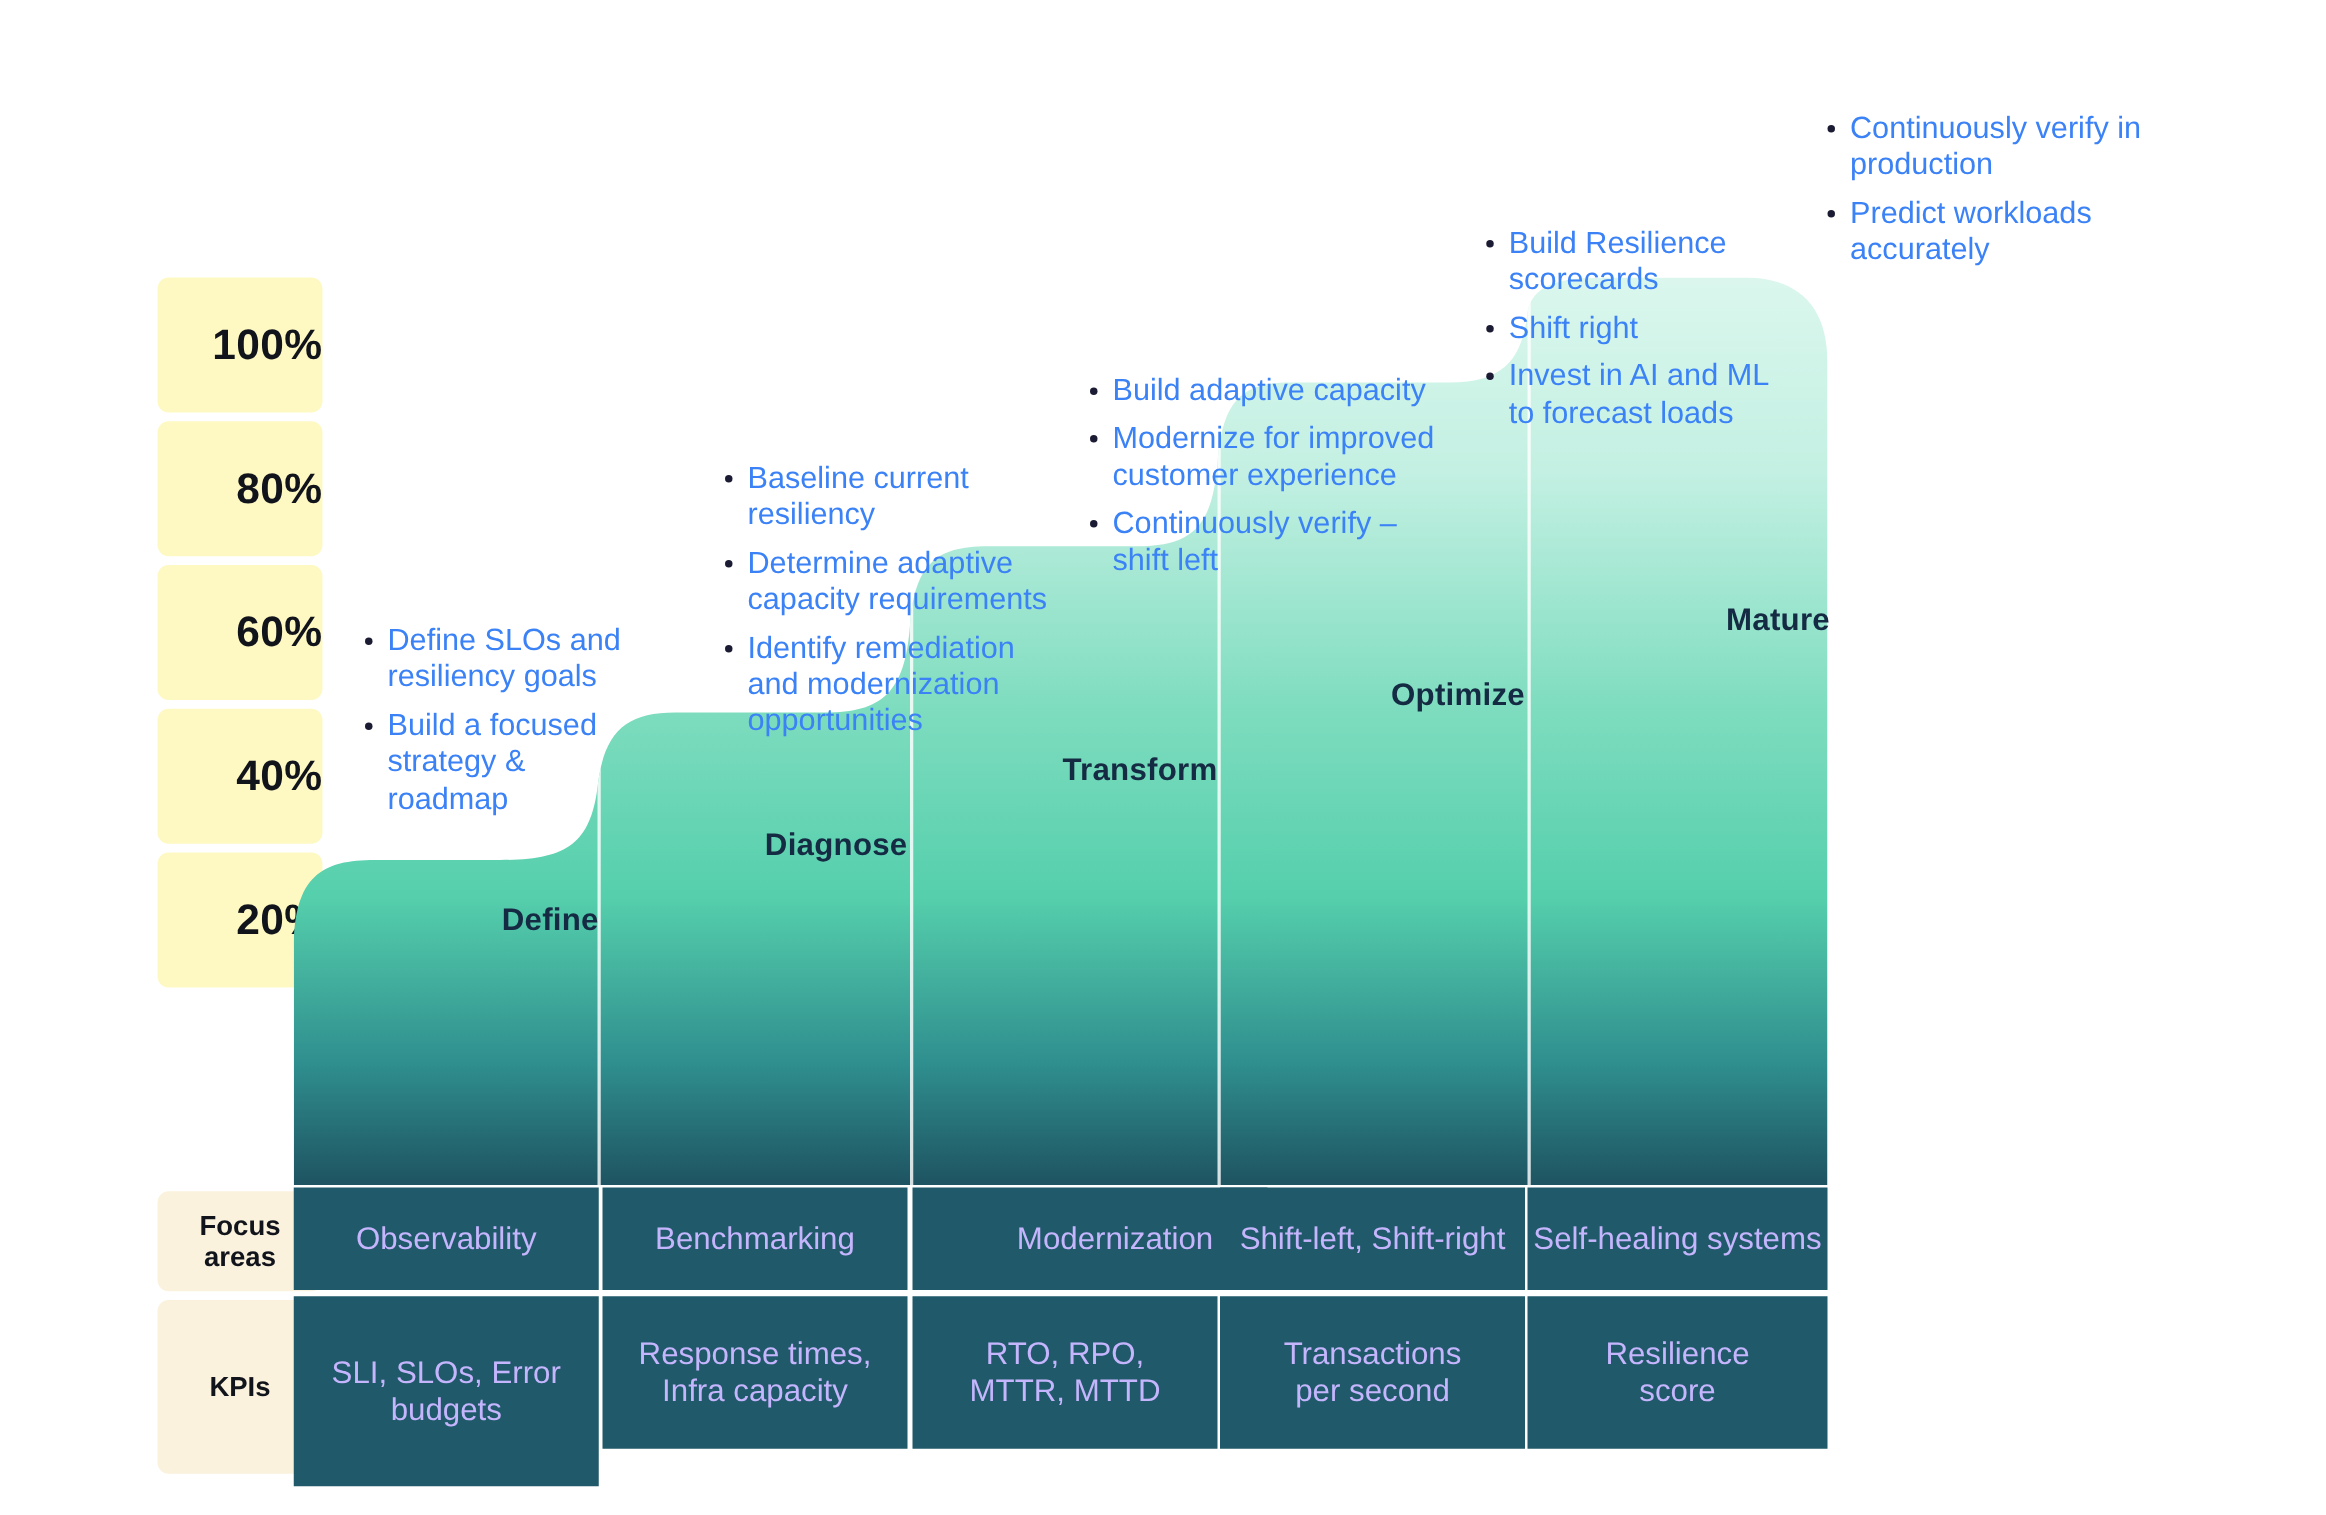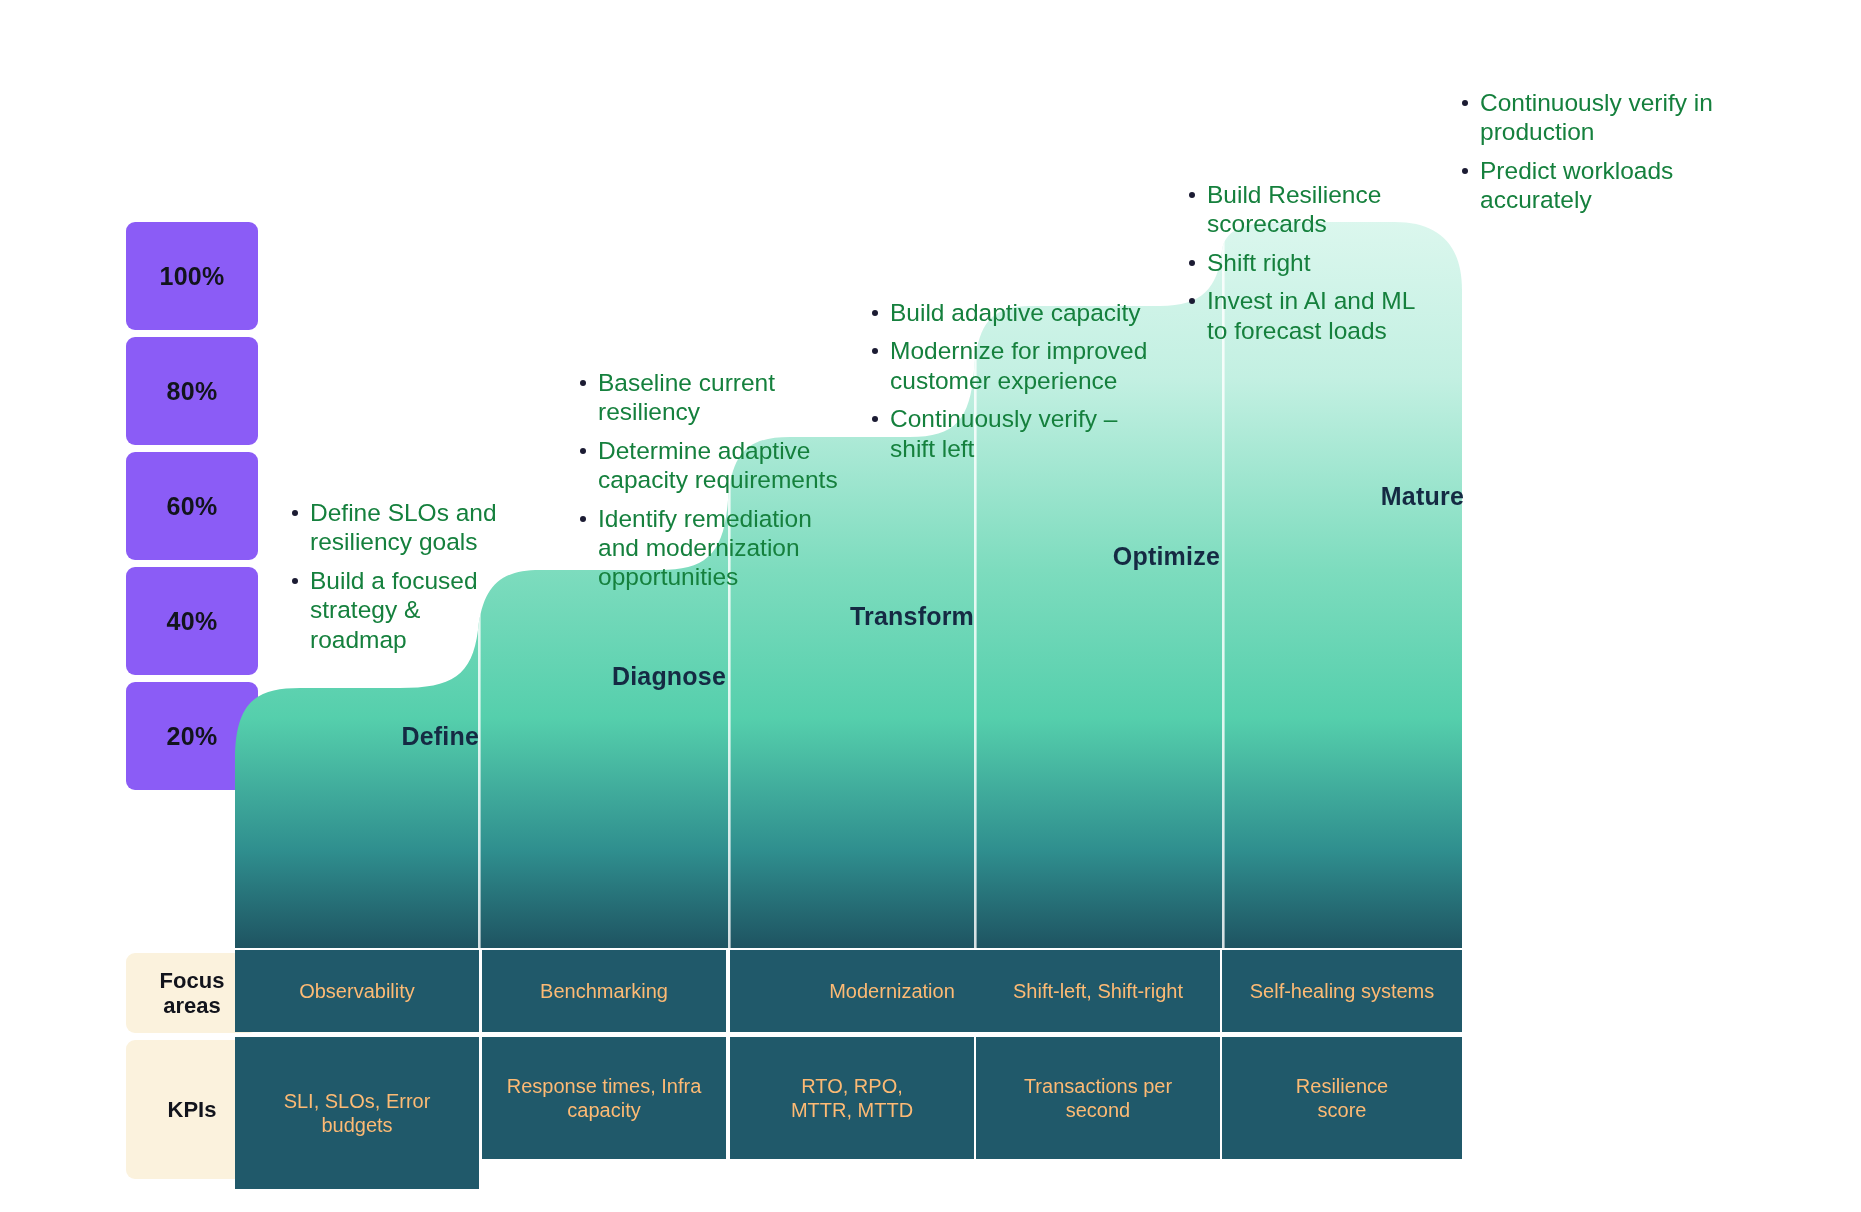--- a/index.html
+++ b/index.html
@@ -10,47 +10,47 @@
   }
   #stage{position:absolute;left:0;top:0;width:1861px;height:1212px;}
 
   
   .axis-box{
     position:absolute;left:126px;width:132px;
     border-radius:9px;
     display:flex;align-items:center;justify-content:center;
     text-align:center;line-height:1.14;
   }
-  .axis-pct{background:#8b5cf6;color:#12141c;font-weight:bold;font-size:25px;letter-spacing:.3px;}
+  .axis-pct{background:#fef9c3;color:#12141c;font-weight:bold;font-size:34px;letter-spacing:.3px;justify-content:flex-end;}
   .axis-row{background:#fbf2dd;color:#12141c;font-weight:bold;font-size:22px;}
 
   
   .chart-svg{position:absolute;left:0;top:0;}
   .step-label{
     position:absolute;color:#152a43;font-weight:bold;font-size:25px;
     text-align:right;letter-spacing:.2px;
   }
 
   
-  .bullets{position:absolute;color:#15803d;font-size:24.5px;line-height:1.2;}
+  .bullets{position:absolute;color:#3b82f6;font-size:24.5px;line-height:1.2;}
   .bullets ul{margin:0;padding:0;list-style:none;}
   .bullets li{
     position:relative;padding-left:22px;margin-bottom:9px;
   }
   .bullets li:last-child{margin-bottom:0;}
   .bullets li::before{
     content:"";position:absolute;left:4px;top:12px;
     width:6px;height:6px;border-radius:50%;background:#1b1b33;
   }
 
   
   .tcell{
-    position:absolute;background:#20596a;color:#fdba74;
+    position:absolute;background:#20596a;color:#c4b5fd;
     display:flex;align-items:center;justify-content:center;
-    text-align:center;font-size:20px;line-height:1.22;
+    text-align:center;font-size:25px;line-height:1.22;
   }
 </style>
 </head>
 <body>
 
 <div id="stage">
 
   <div class="axis-box axis-pct" style="top:222px;height:108px;">
     <span>100%</span>
   </div>

